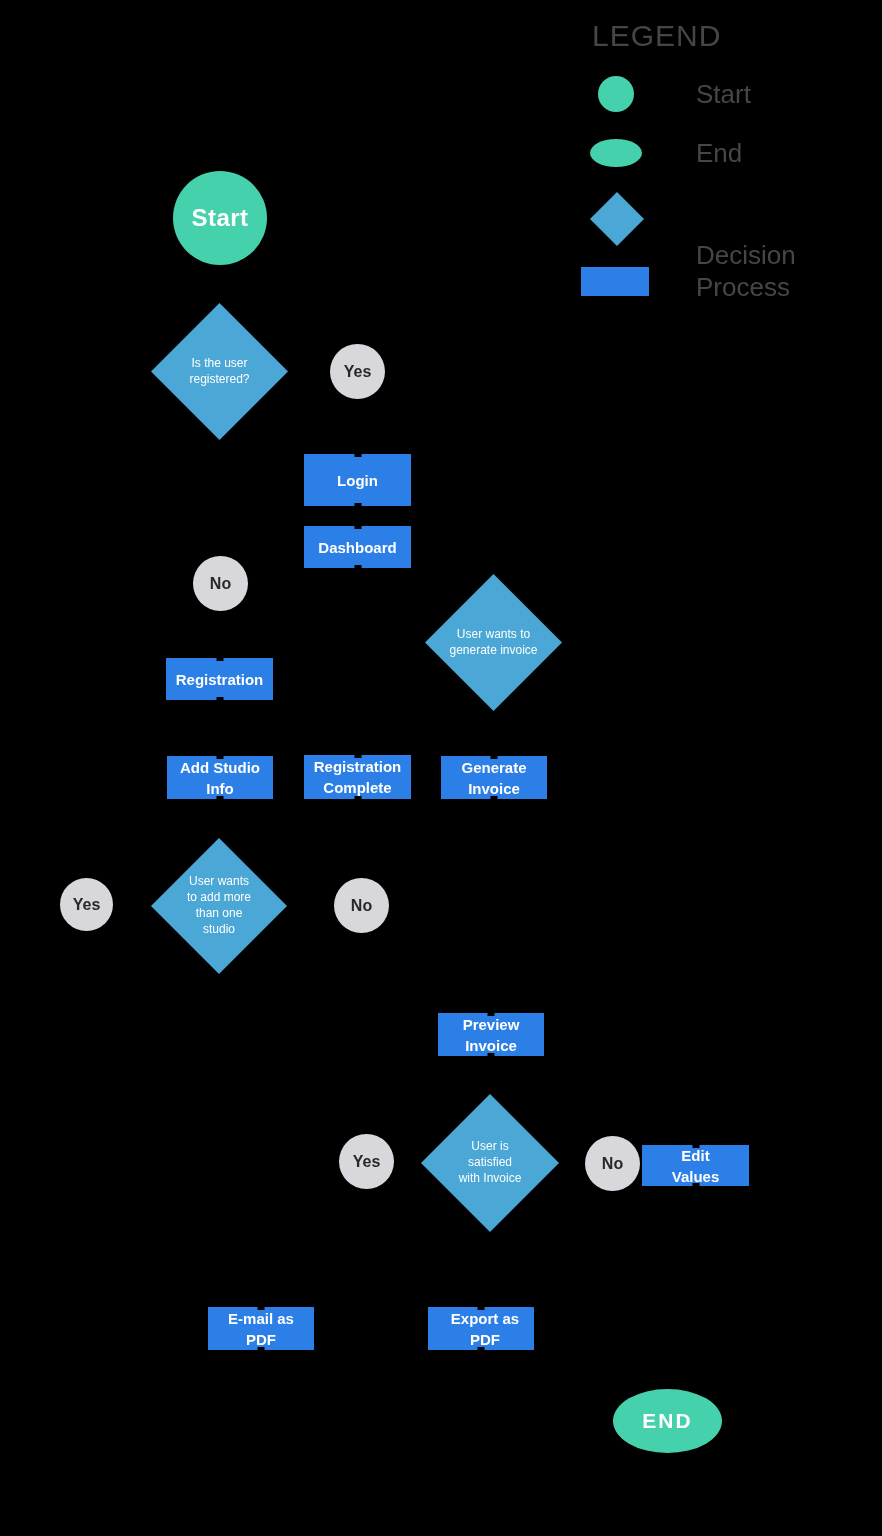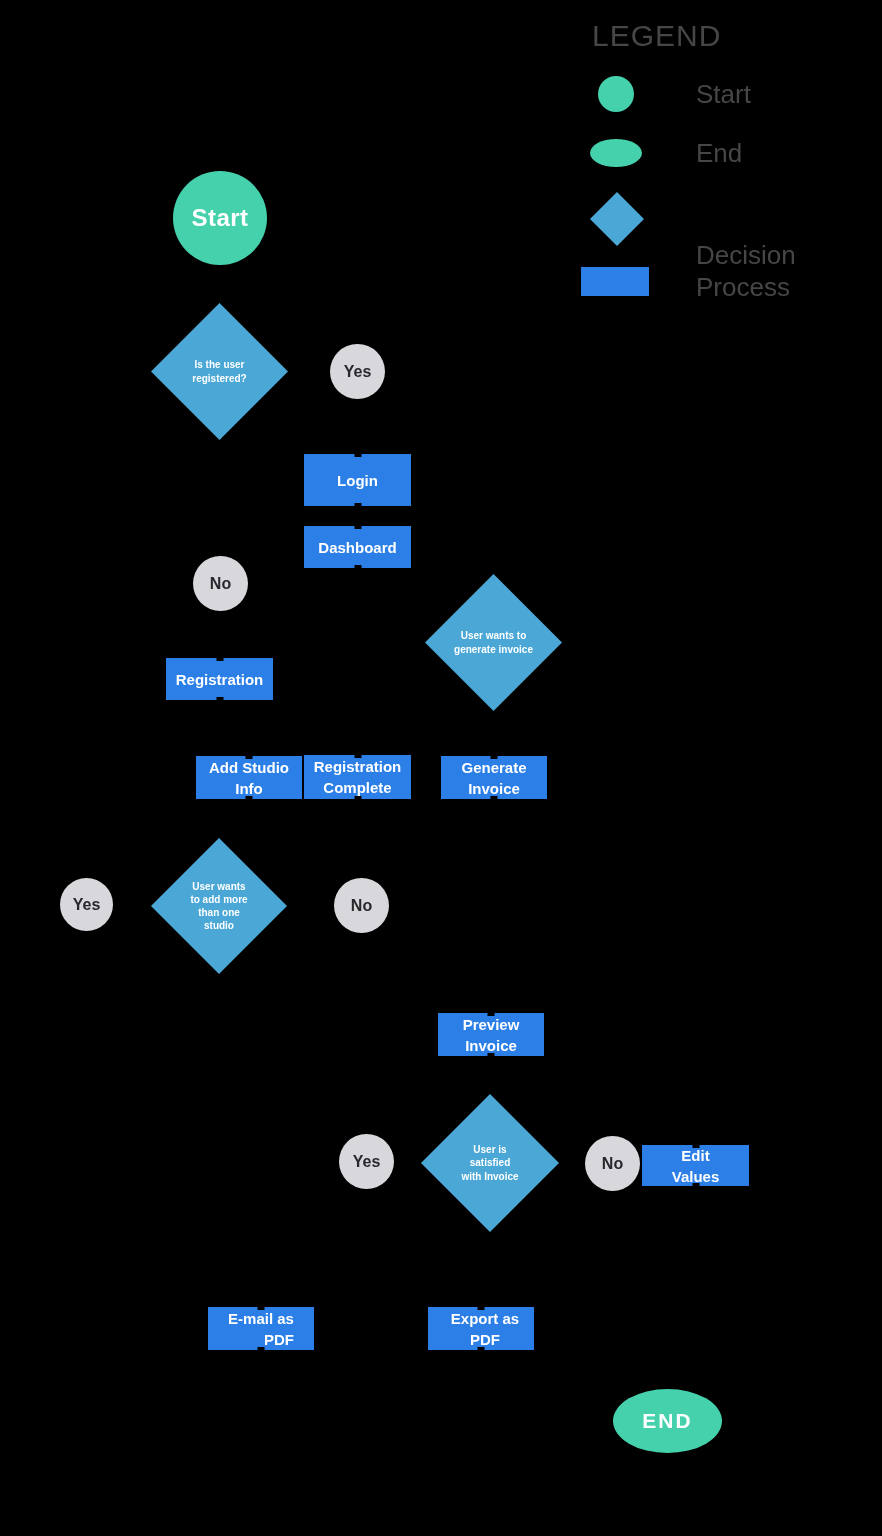--- a/index.html
+++ b/index.html
@@ -37,22 +37,22 @@
   }
   .end-node {
     font-size: 21px;
     font-weight: 700;
     letter-spacing: 2px;
   }
   .diamond {
     background: var(--decision, #4aa7d6);
     color: var(--node_text, #ffffff);
     clip-path: polygon(50% 0, 100% 50%, 50% 100%, 0 50%);
-    font-size: 10px;
-    font-weight: 700;
+    font-size: 12px;
+    font-weight: 400;
     line-height: 1.32;
     white-space: pre-line;
   }
   .process {
     background: var(--process, #2b7fe6);
     color: var(--node_text, #ffffff);
     font-size: 15px;
     font-weight: 700;
     line-height: 1.4;
     white-space: pre-line;
@@ -145,21 +145,21 @@
 
   <div class="abs process" style="left:304px; top:526px; width:107px; height:42px;">Dashboard</div>
 
   <div class="abs badge" style="left:193px; top:556px; width:55px; height:55px;">No</div>
 
   <div class="abs process" style="left:166px; top:658px; width:107px; height:42px;">Registration</div>
 
   <div class="abs diamond" style="left:425px; top:574px; width:137px; height:137px;">User wants to
 generate invoice</div>
 
-  <div class="abs process" style="left:167px; top:756px; width:106px; height:43px;margin-left:29px;">Add Studio
+  <div class="abs process" style="left:167px; top:756px; width:106px; height:43px;">Add Studio
 Info</div>
 
   <div class="abs process" style="left:304px; top:755px; width:107px; height:44px;">Registration
 Complete</div>
 
   <div class="abs process" style="left:441px; top:756px; width:106px; height:43px;">Generate
 Invoice</div>
 
   <div class="abs diamond" style="left:151px; top:838px; width:136px; height:136px;">User wants
 to add more
@@ -178,21 +178,21 @@
 satisfied
 with Invoice</div>
 
   <div class="abs badge" style="left:339px; top:1134px; width:55px; height:55px;">Yes</div>
 
   <div class="abs badge" style="left:585px; top:1136px; width:55px; height:55px;">No</div>
 
   <div class="abs process" style="left:642px; top:1145px; width:107px; height:41px;">Edit
 Values</div>
 
-  <div class="abs process" style="left:208px; top:1307px; width:106px; height:43px;text-align:right;">E-mail as
+  <div class="abs process" style="left:208px; top:1307px; width:106px; height:43px;">E-mail as
 PDF</div>
 
   <div class="abs process" style="left:428px; top:1307px; width:106px; height:43px;padding-left:8px;">Export as
 PDF</div>
 
   <div class="abs terminal end-node" style="left:613px; top:1389px; width:109px; height:64px; border-radius:50%;">END</div>
 
 </div>
 
 </body></html>

